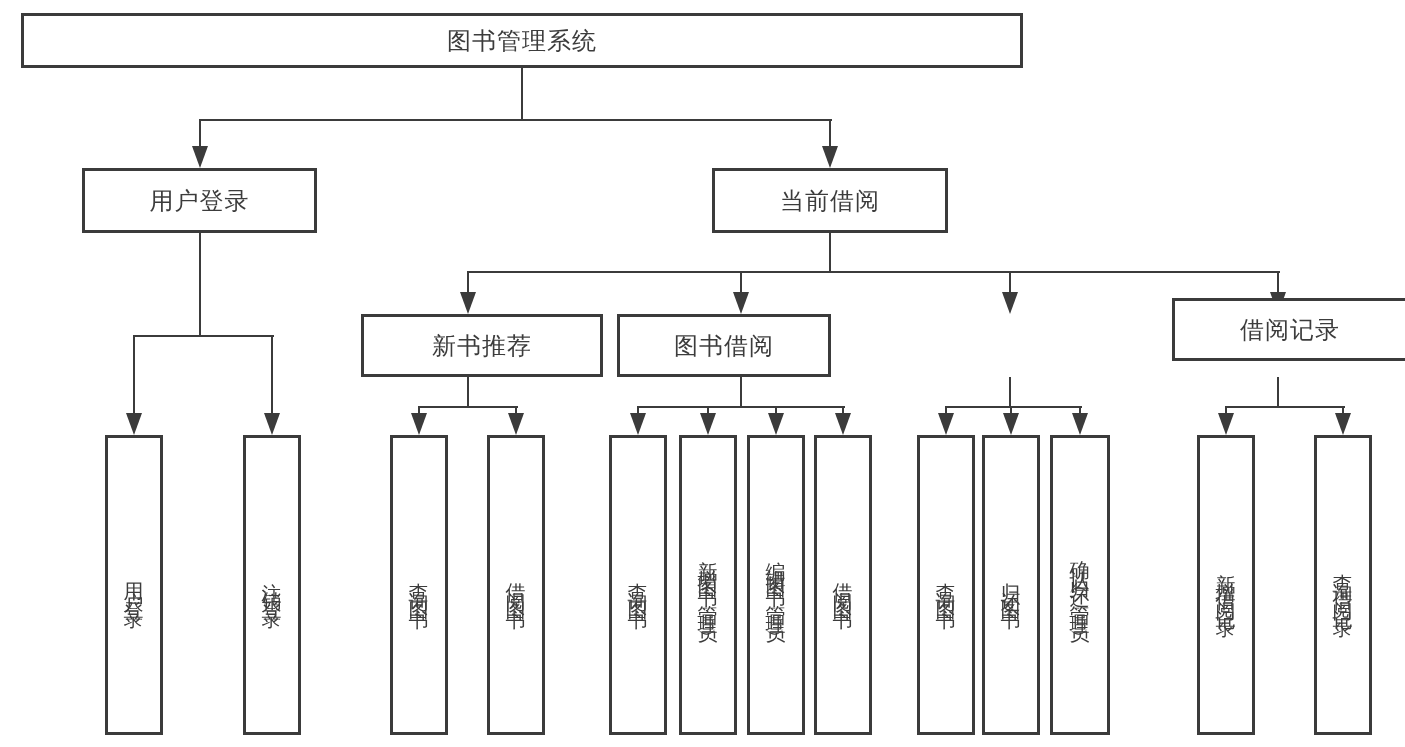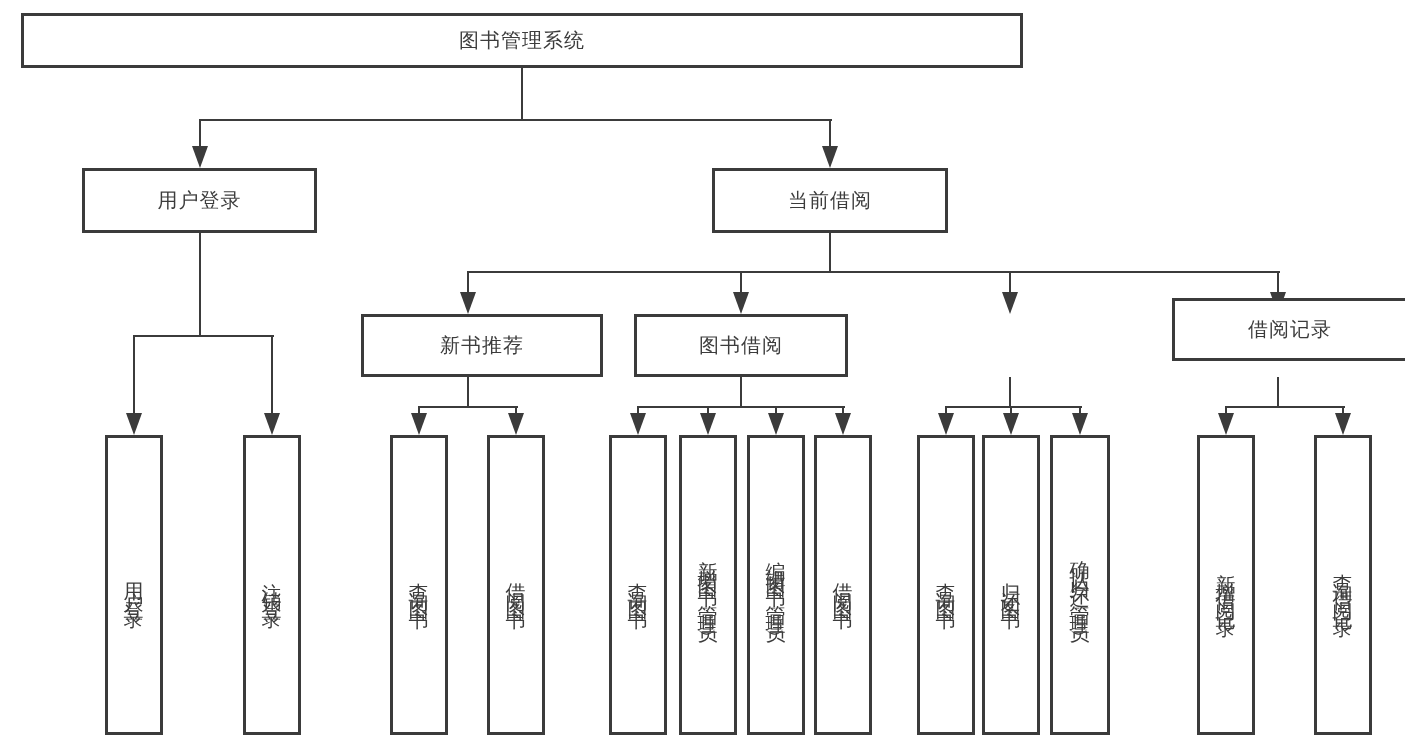--- a/index.html
+++ b/index.html
@@ -19,21 +19,21 @@
     background:var(--background);
     overflow:hidden;
   }
   .box{
     position:absolute;
     box-sizing:border-box;
     border:3px solid var(--line);
     background:#fff;
     display:flex;align-items:center;justify-content:center;
     color:var(--text);
-    font-size:20px;
+    font-size:24px;
     letter-spacing:1px;
     white-space:nowrap;
   }
   .leafbox{
     position:absolute;
     box-sizing:border-box;
     border:3px solid var(--line);
     background:#fff;
     display:flex;align-items:center;justify-content:center;
     color:var(--text);
@@ -100,21 +100,21 @@
   <div class="vline" style="left:740px;top:271px;height:24px;"></div>
   <div class="arrow" style="left:733px;top:292px;"></div>
   <div class="vline" style="left:1009px;top:271px;height:24px;"></div>
   <div class="arrow" style="left:1002px;top:292px;"></div>
   <div class="vline" style="left:1277px;top:271px;height:24px;"></div>
   <div class="arrow" style="left:1270px;top:292px;"></div>
 
   <div class="box" style="left:361px;top:314px;width:242px;height:63px;">
     <span>新书推荐</span>
   </div>
-  <div class="box" style="left:634px;top:314px;width:214px;height:63px;">
+  <div class="box" style="left:617px;top:314px;width:214px;height:63px;">
     <span>图书借阅</span>
   </div>
   <div class="box" style="left:1172px;top:298px;width:236px;height:63px;">
     <span>借阅记录</span>
   </div>
 
   <div class="vline" style="left:467px;top:377px;height:31px;"></div>
   <div class="hline" style="left:418px;top:406px;width:100px;"></div>
   <div class="vline" style="left:418px;top:406px;height:10px;"></div>
   <div class="arrow" style="left:411px;top:413px;"></div>

